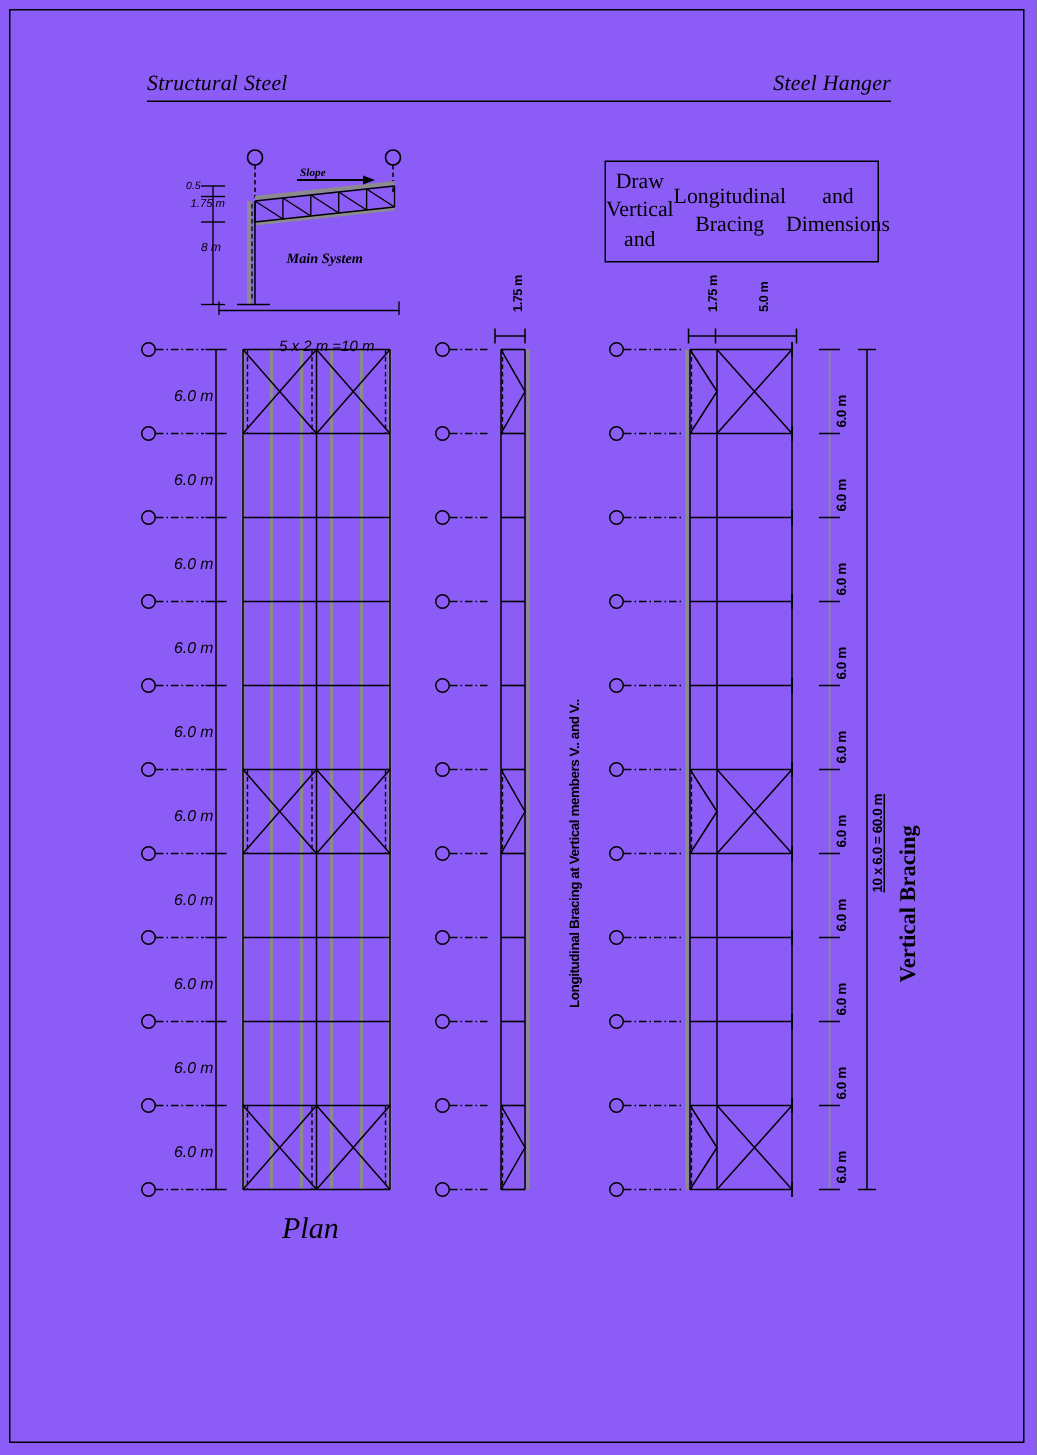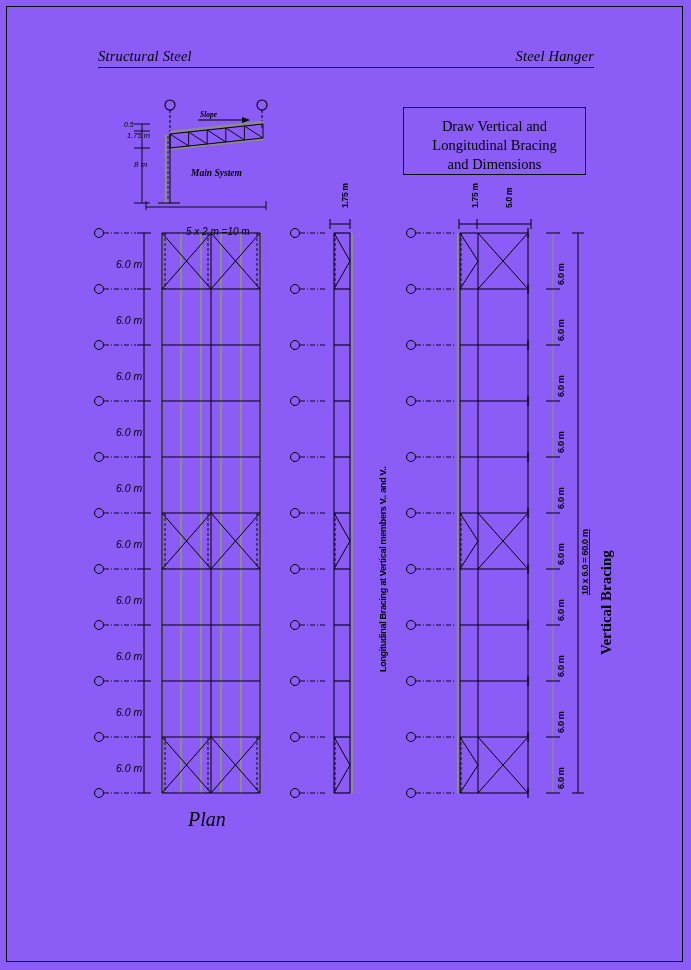--- a/index.html
+++ b/index.html
@@ -54,23 +54,22 @@
     top: 6px;
   }
   
   .instr {
     position: absolute;
     left: 403px; top: 107px;
     width: 183px; height: 68px;
     border: 1.4px solid #000;
     box-sizing: border-box;
     display: flex;
-    flex-direction: column;
     align-items: center;
-    justify-content: flex-end;
+    justify-content: flex-start;
     font-size: 14.5px;
     line-height: 1.32;
     text-align: center;
   }
   
   svg { display: block; overflow: visible; }
   .svg-abs { position: absolute; }
   
   .vtext {
     position: absolute;

